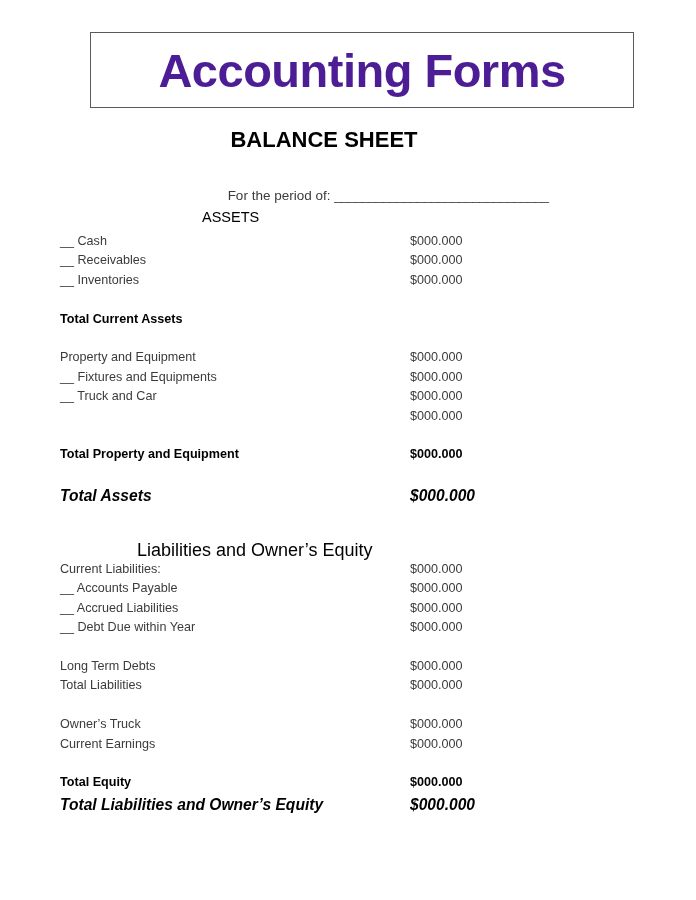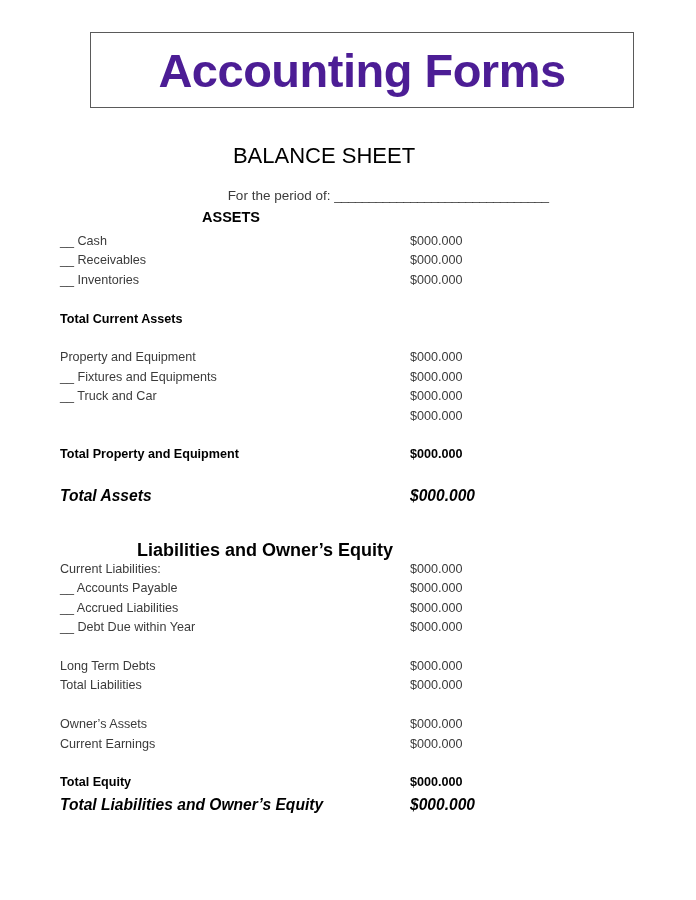--- a/index.html
+++ b/index.html
@@ -42,25 +42,25 @@
     font-weight: bold;
     color: #4c1d95;
     letter-spacing: -0.5px;
     line-height: 1;
   }
 
   
   .doc-subtitle {
     position: absolute;
     left: 0;
-    top: 143px;
+    top: 127px;
     width: 648px;
     text-align: center;
     font-size: 22px;
-    font-weight: normal;
+    font-weight: bold;
     color: #000000;
   }
 
   .period-row {
     position: absolute;
     left: 0;
     top: 188px;
     width: 696px;
     text-align: center;
     font-size: 13.5px;
@@ -68,21 +68,21 @@
     white-space: nowrap;
     padding-left: 40px;
   }
   .period-row .period-line {
     letter-spacing: -0.6px;
   }
 
   .section-heading {
     position: absolute;
     font-size: 14.5px;
-    font-weight: bold;
+    font-weight: normal;
     color: #000000;
   }
   .section-heading.assets-heading {
     left: 202px;
     top: 209px;
   }
   .section-heading.liab-heading {
     left: 137px;
     top: 540px;
     font-size: 18px;
@@ -174,20 +174,20 @@
 
   <div class="statement lower" id="liabilities-rows">
       <div class="row"><span class="label">Current Liabilities:</span><span class="amount">$000.000</span></div>
       <div class="row"><span class="label">__ Accounts Payable</span><span class="amount">$000.000</span></div>
       <div class="row"><span class="label">__ Accrued Liabilities</span><span class="amount">$000.000</span></div>
       <div class="row"><span class="label">__ Debt Due within Year</span><span class="amount">$000.000</span></div>
       <div class="row spacer"></div>
       <div class="row"><span class="label">Long Term Debts</span><span class="amount">$000.000</span></div>
       <div class="row"><span class="label">Total Liabilities</span><span class="amount">$000.000</span></div>
       <div class="row spacer"></div>
-      <div class="row"><span class="label">Owner’s Assets</span><span class="amount">$000.000</span></div>
+      <div class="row"><span class="label">Owner’s Truck</span><span class="amount">$000.000</span></div>
       <div class="row"><span class="label">Current Earnings</span><span class="amount">$000.000</span></div>
       <div class="row spacer"></div>
       <div class="row bold"><span class="label">Total Equity</span><span class="amount">$000.000</span></div>
       <div class="row big"><span class="label">Total Liabilities and Owner’s Equity</span><span class="amount">$000.000</span></div>
     </div>
 
 </div>
 
 </body></html>

